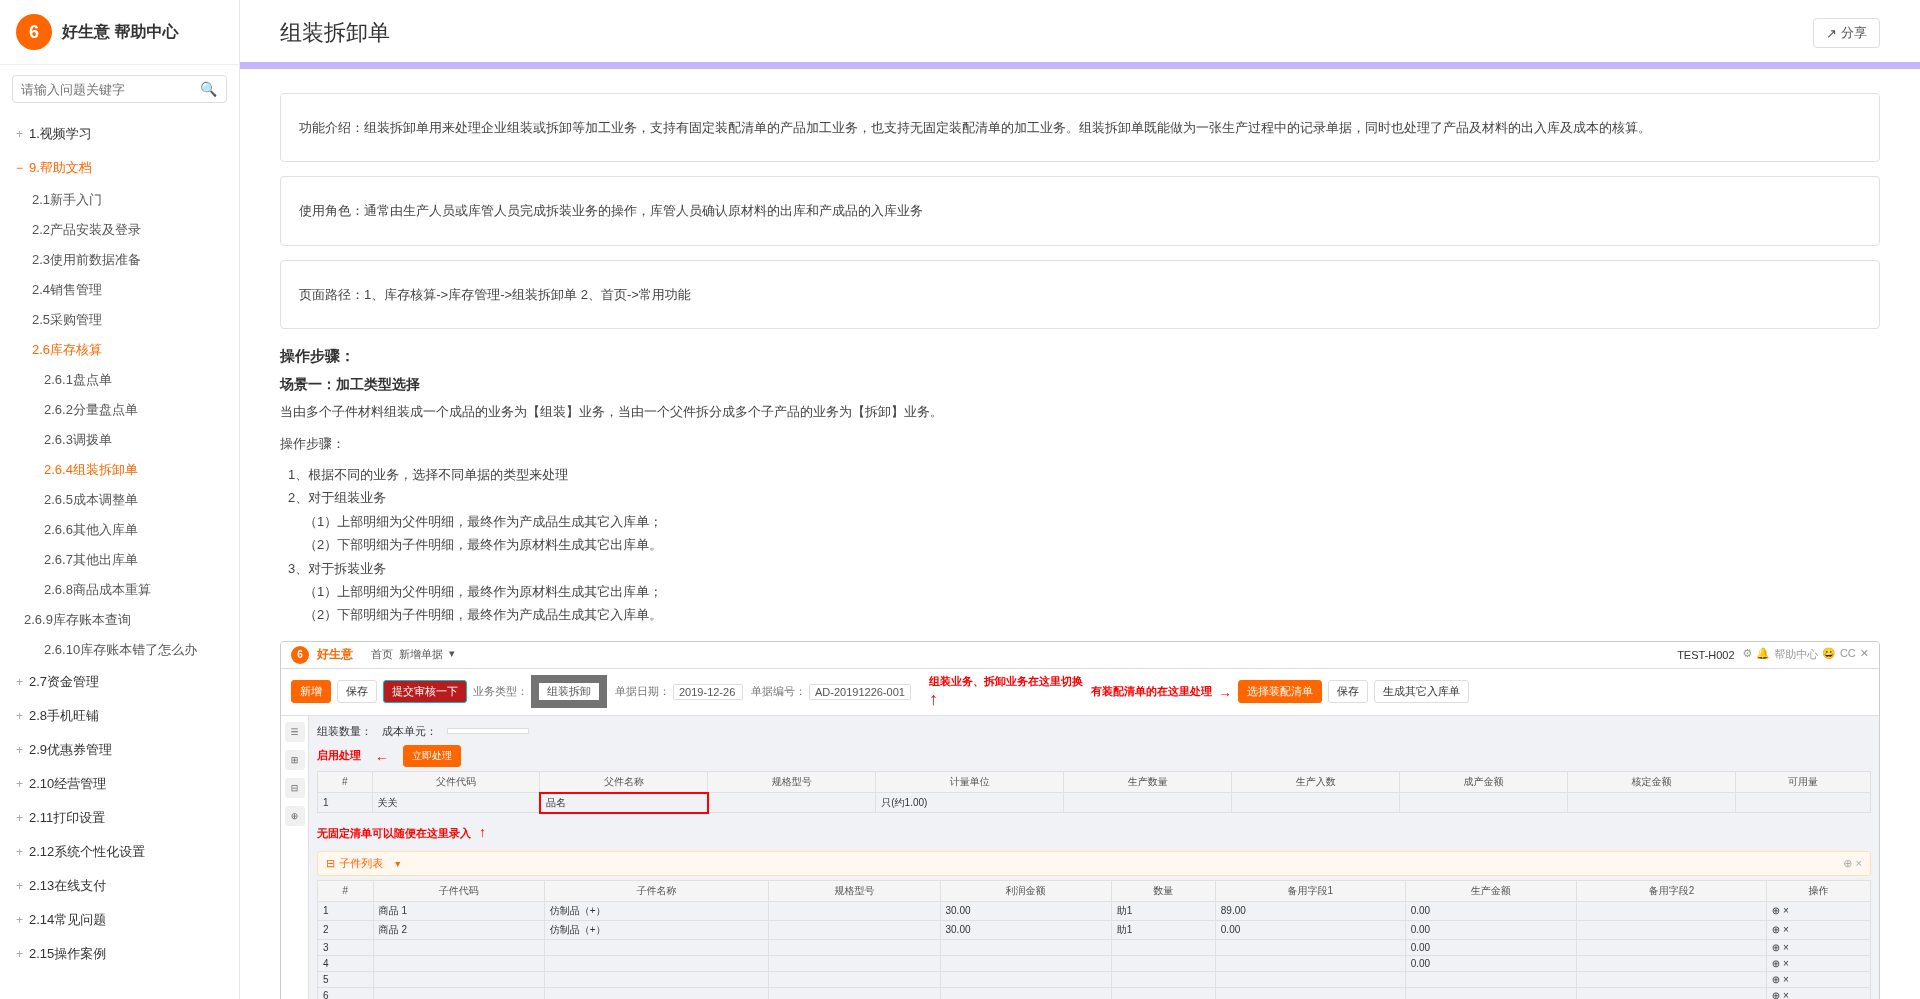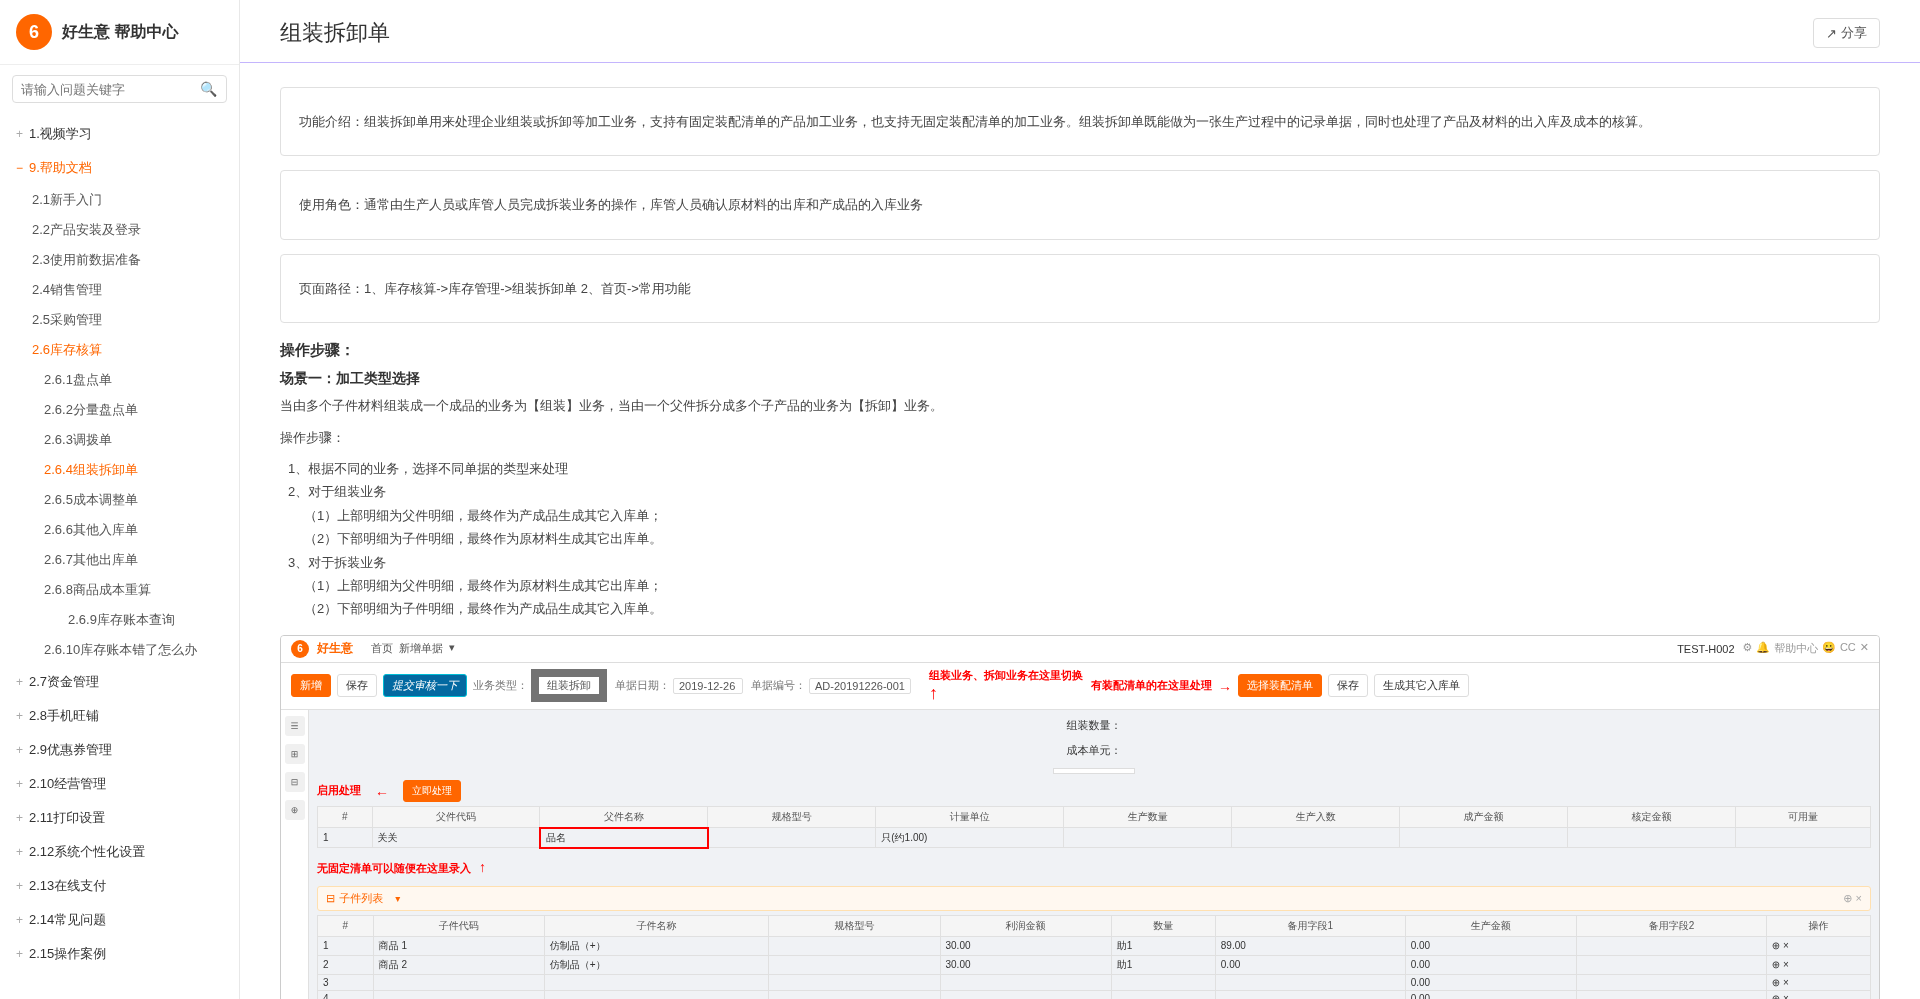--- a/index.html
+++ b/index.html
@@ -61,21 +61,21 @@
     }
     .nav-item-sub.active { color: #f60; }
 
     
     #main {
       flex: 1; overflow-y: auto; background: #fff; display: flex; flex-direction: column;
     }
     .main-header {
       display: flex; align-items: center; justify-content: space-between;
       padding: 18px 40px 14px 40px;
-      border-bottom: 1px solid #c4b5fd;
+      border-bottom: 7px solid #c4b5fd;
     }
     .page-title { font-size: 22px; color: #333; font-weight: 500; }
     .share-btn {
       display: flex; align-items: center; gap: 4px;
       border: 1px solid #ddd; border-radius: 4px;
       padding: 5px 12px; cursor: pointer; font-size: 13px; color: #555; background: #fff;
     }
 
     .main-content { padding: 24px 40px; }
 
@@ -128,21 +128,21 @@
       border-bottom: 1px solid #e0e0e0;
       padding: 5px 10px;
       display: flex; align-items: center; gap: 6px;
     }
     .sc-btn {
       font-size: 11px; padding: 3px 8px;
       border-radius: 3px; border: 1px solid #ddd;
       background: #fff; cursor: pointer; color: #333;
     }
     .sc-btn.orange { background: #f60; color: #fff; border-color: #f60; }
-    .sc-btn.teal { background: #0369a1; color: #fff; border-color: #00bcd4; font-style: italic; }
+    .sc-btn.teal { background: #b91c1c; color: #fff; border-color: #00bcd4; }
     .sc-fields { display:flex; align-items:center; gap:8px; font-size:11px; color:#555; }
     .sc-field { display:flex; align-items:center; gap:3px; }
     .sc-field label { color:#777; white-space:nowrap; }
     .sc-field .val { border:1px solid #ddd; border-radius:2px; padding:1px 5px; font-size:11px; min-width:70px; }
 
     .sc-body { display:flex; }
     .sc-left-icons { width: 28px; background: #fff; border-right:1px solid #e0e0e0; display:flex; flex-direction:column; align-items:center; padding:6px 0; gap:8px; }
     .sc-icon-btn { width:20px; height:20px; background:#f0f0f0; border-radius:3px; display:flex; align-items:center; justify-content:center; font-size:9px; color:#666; cursor:pointer; }
 
     .sc-main { flex:1; padding: 8px; }
@@ -227,21 +227,21 @@
       </div>
     <div class="nav-item-sub" style="padding-left:44px;">
         <span>2.6.6其他入库单</span>
       </div>
     <div class="nav-item-sub" style="padding-left:44px;">
         <span>2.6.7其他出库单</span>
       </div>
     <div class="nav-item-sub" style="padding-left:44px;">
         <span>2.6.8商品成本重算</span>
       </div>
-    <div class="nav-item-sub" style="padding-left:68px;">
+    <div class="nav-item-sub" style="padding-left:24px;">
         <span>2.6.9库存账本查询</span>
       </div>
     <div class="nav-item-sub" style="padding-left:44px;">
         <span>2.6.10库存账本错了怎么办</span>
       </div>
     <div class="nav-item-top">
       <span class="plus-icon">+</span>
       <span>2.7资金管理</span>
     </div>
     <div class="nav-item-top">
@@ -372,21 +372,21 @@
       <div class="sc-body">
         <div class="sc-left-icons">
           <div class="sc-icon-btn">☰</div>
           <div class="sc-icon-btn">⊞</div>
           <div class="sc-icon-btn">⊟</div>
           <div class="sc-icon-btn">⊕</div>
         </div>
 
         <div class="sc-main">
 
-          <div style="display:flex; align-items:center; gap:10px; margin-bottom:6px; font-size:11px; color:#333;flex-direction:column;">
+          <div style="display:flex; align-items:center; gap:10px; margin-bottom:6px; font-size:11px; color:#333;">
             <span>组装数量：</span>
             <span>成本单元：</span>
             <div style="border:1px solid #ddd; padding:2px 40px; font-size:11px; background:#fff;"></div>
           </div>
 
           <div style="display:flex; align-items:center; gap:14px; margin-bottom:4px;">
             <span class="annotation-label">启用处理</span>
             <span style="color:red; font-size:14px;">←</span>
             <button class="sc-btn" style="background:#f60;color:#fff;border-color:#f60;font-size:10px;">立即处理</button>
           </div>

